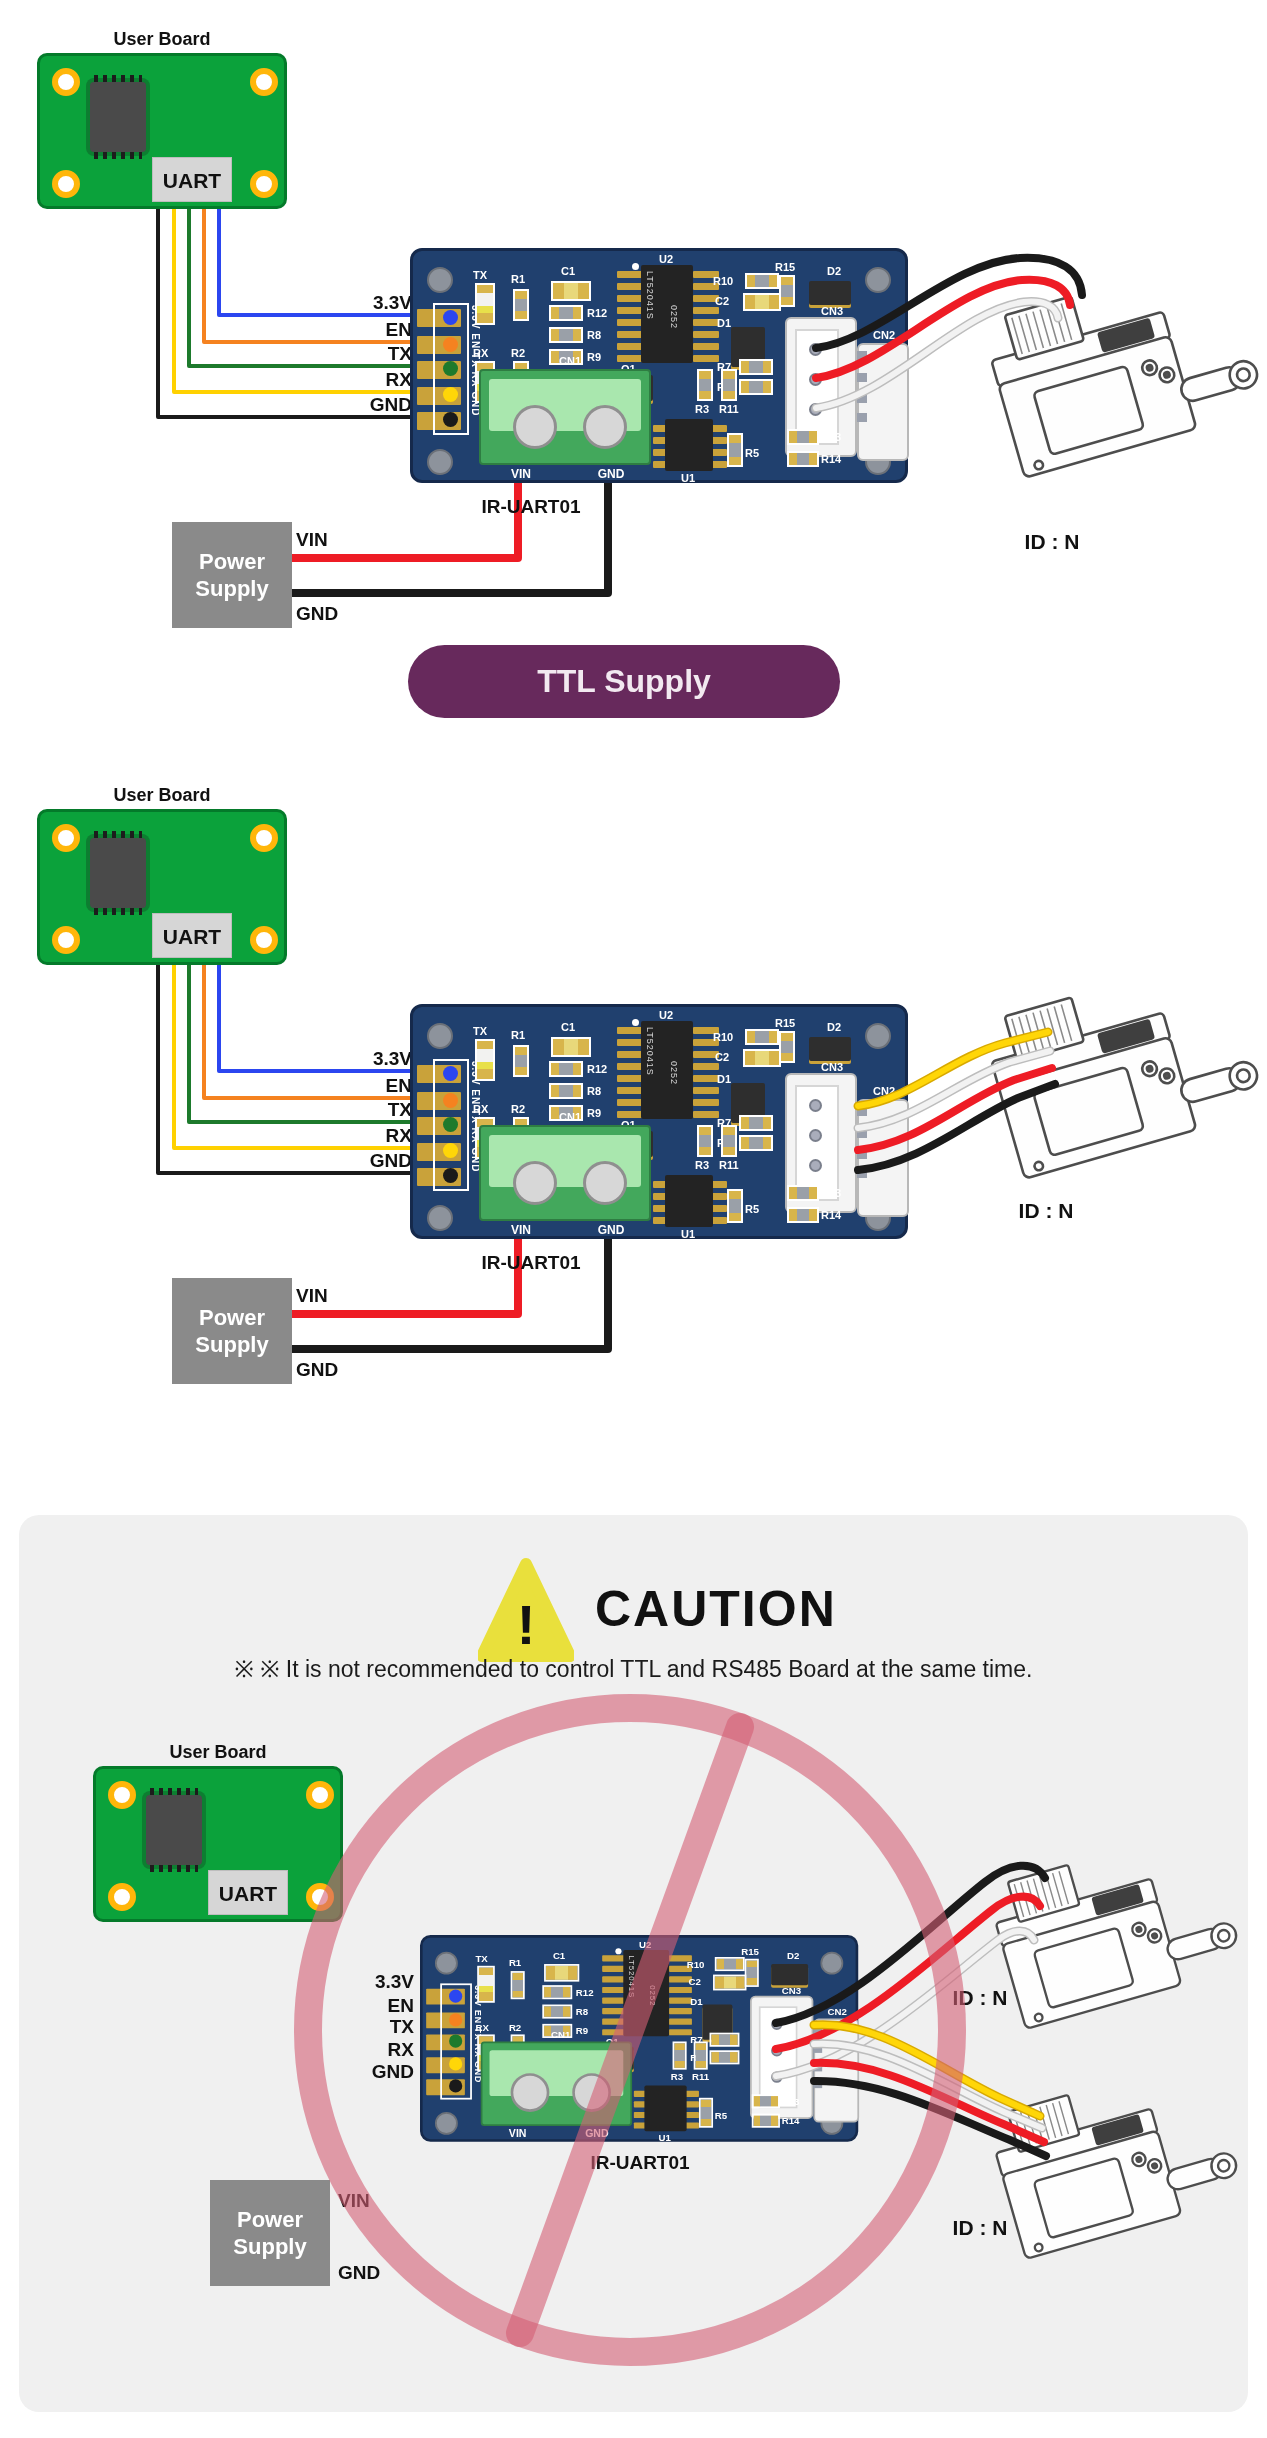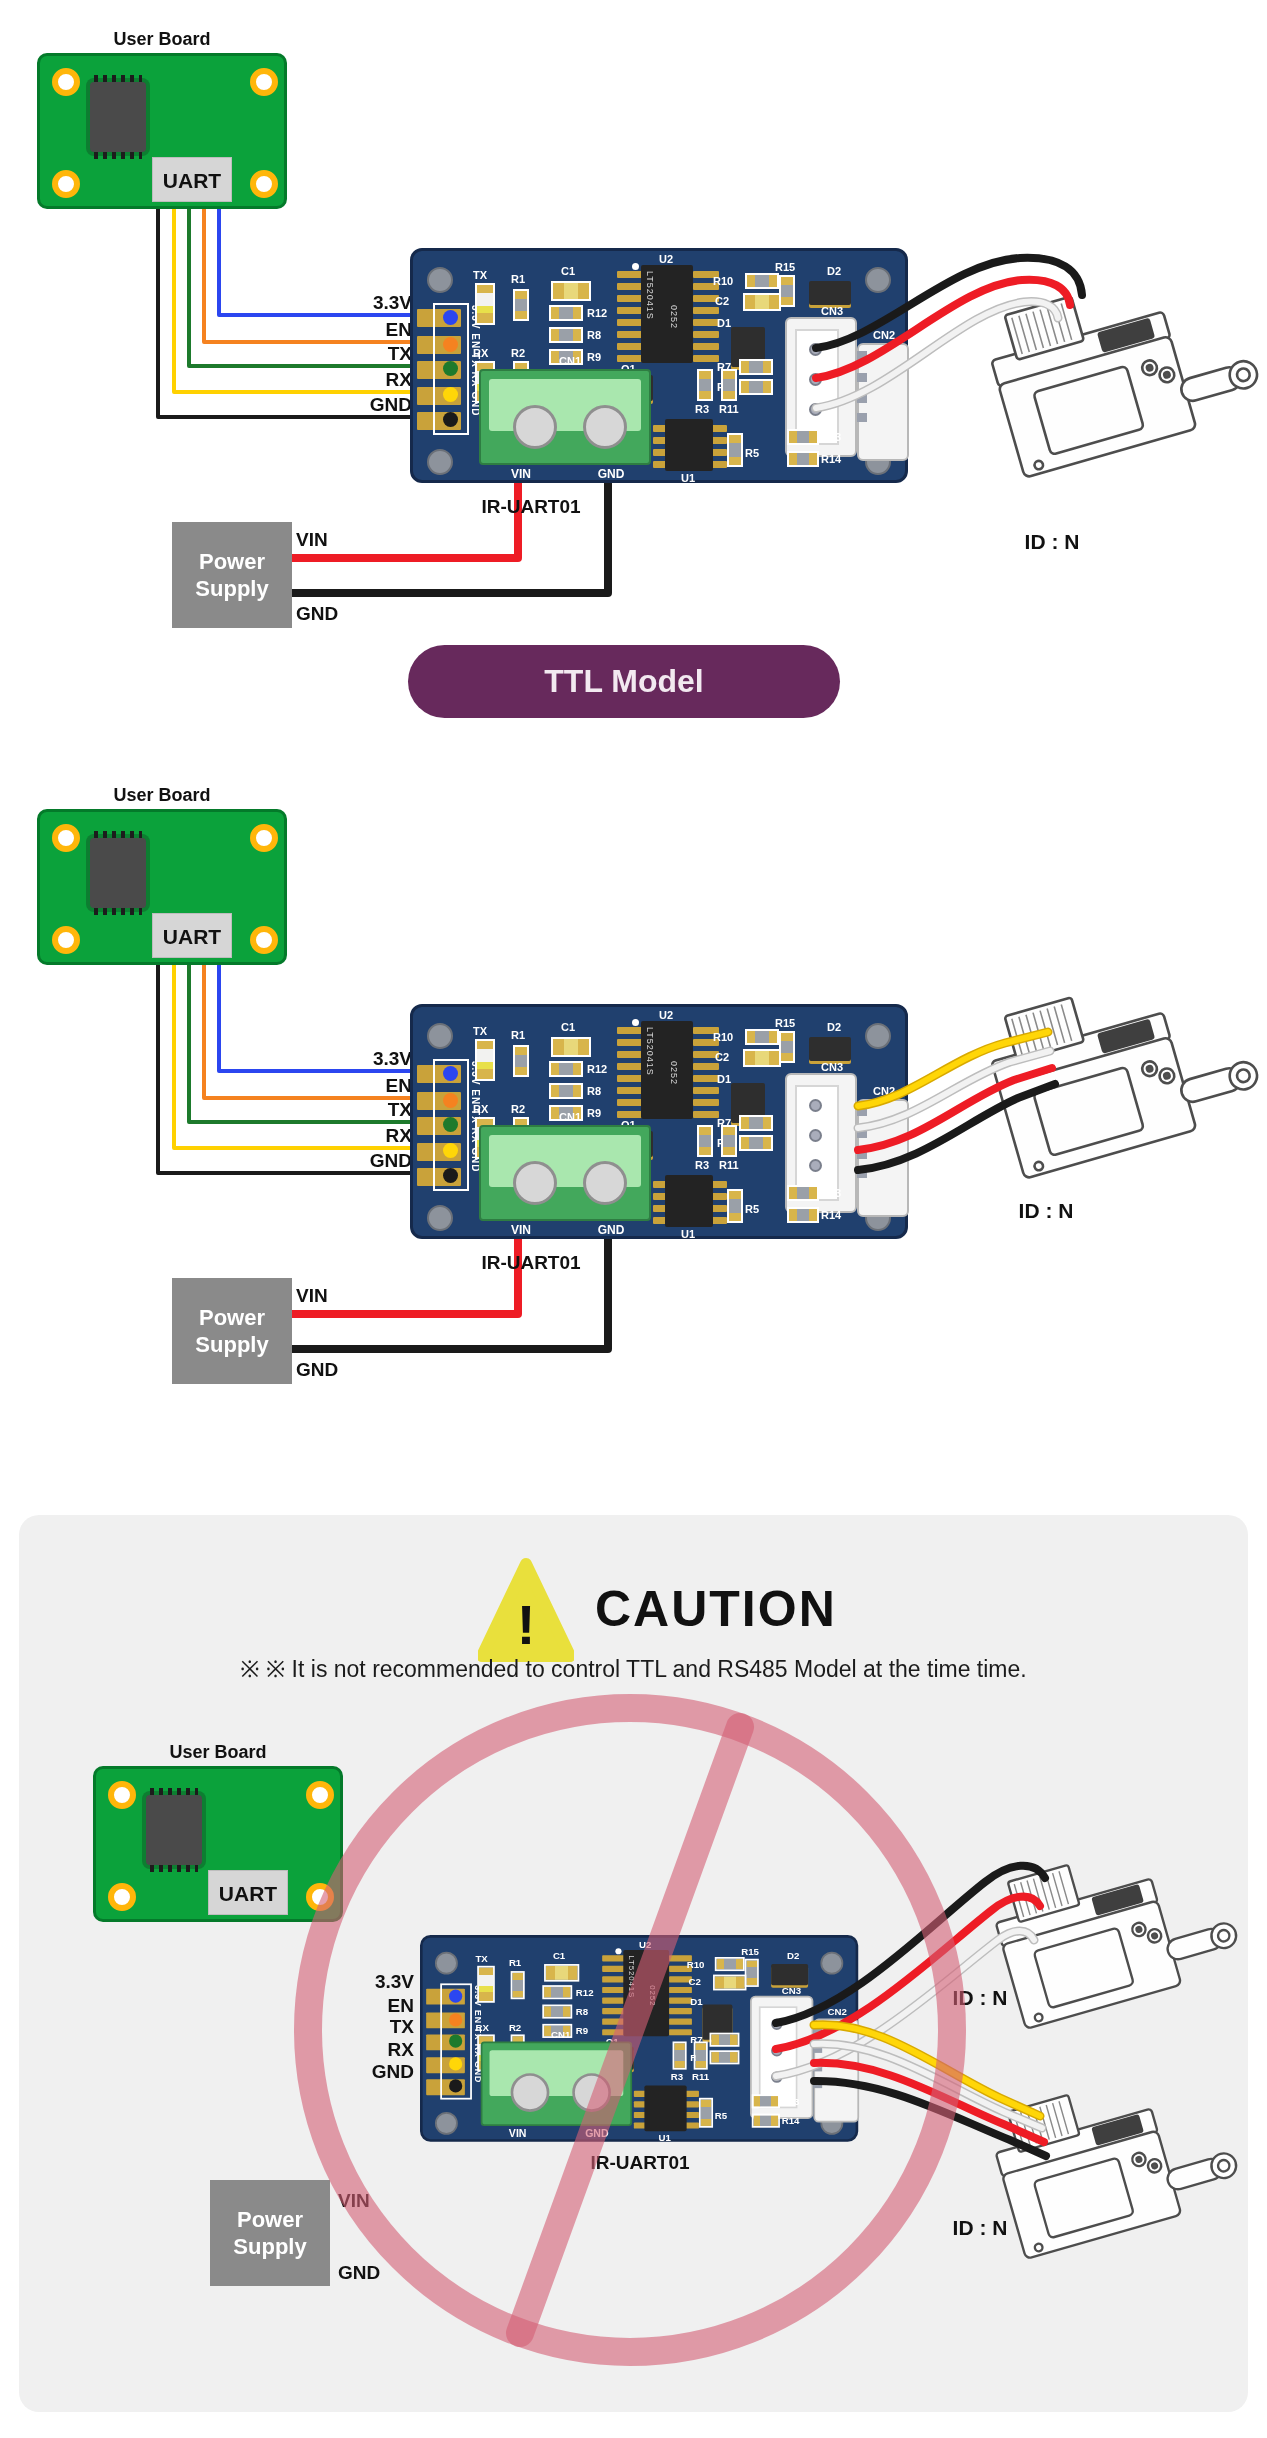--- a/index.html
+++ b/index.html
@@ -267,21 +267,21 @@
   <div class="tpl-slot" style="left:172px;top:522px;">
   <div class="ps">
     <span>Power</span>
     <span>Supply</span>
   </div>
 </div>
   <div class="wlbl" style="left:296px;top:529px;">VIN</div>
   <div class="wlbl" style="left:296px;top:603px;">GND</div>
 
   <div class="idn" style="left:952px;top:530px;">ID : N</div>
-  <div class="badge" style="left:408px;top:645px;width:432px;height:73px;line-height:73px;">TTL Model</div>
+  <div class="badge" style="left:408px;top:645px;width:432px;height:73px;line-height:73px;">TTL Supply</div>
 
   <div class="tpl-slot" style="left:37px;top:785px;">
   <div class="ub">
     <div class="ub-title">User Board</div>
     <div class="ub-board">
       <div class="ub-screw" style="left:12px;top:12px;"></div>
       <div class="ub-screw" style="left:210px;top:12px;"></div>
       <div class="ub-screw" style="left:12px;top:114px;"></div>
       <div class="ub-screw" style="left:210px;top:114px;"></div>
       <div class="ub-chip"></div>
@@ -433,21 +433,21 @@
   <div class="wlbl" style="left:296px;top:1285px;">VIN</div>
   <div class="wlbl" style="left:296px;top:1359px;">GND</div>
 
   <div class="idn" style="left:946px;top:1199px;">ID : N</div>
 
   <svg class="layer" style="left:478px;top:1556px;" width="96" height="110" viewBox="0 0 96 110">
     <polygon points="48,8 92,100 4,100" fill="#e9e03c" stroke="#e9e03c" stroke-width="12" stroke-linejoin="round"></polygon>
     <text x="48" y="88" text-anchor="middle" font-size="56" font-weight="bold" font-family="Liberation Sans, sans-serif" fill="#111">!</text>
   </svg>
   <div class="caution-title">CAUTION</div>
-  <div class="caution-note">※ ※ It is not recommended to control TTL and RS485 Model at the time time.</div>
+  <div class="caution-note">※ ※ It is not recommended to control TTL and RS485 Board at the same time.</div>
 
   <div class="tpl-slot" style="left:93px;top:1742px;">
   <div class="ub">
     <div class="ub-title">User Board</div>
     <div class="ub-board">
       <div class="ub-screw" style="left:12px;top:12px;"></div>
       <div class="ub-screw" style="left:210px;top:12px;"></div>
       <div class="ub-screw" style="left:12px;top:114px;"></div>
       <div class="ub-screw" style="left:210px;top:114px;"></div>
       <div class="ub-chip"></div>

